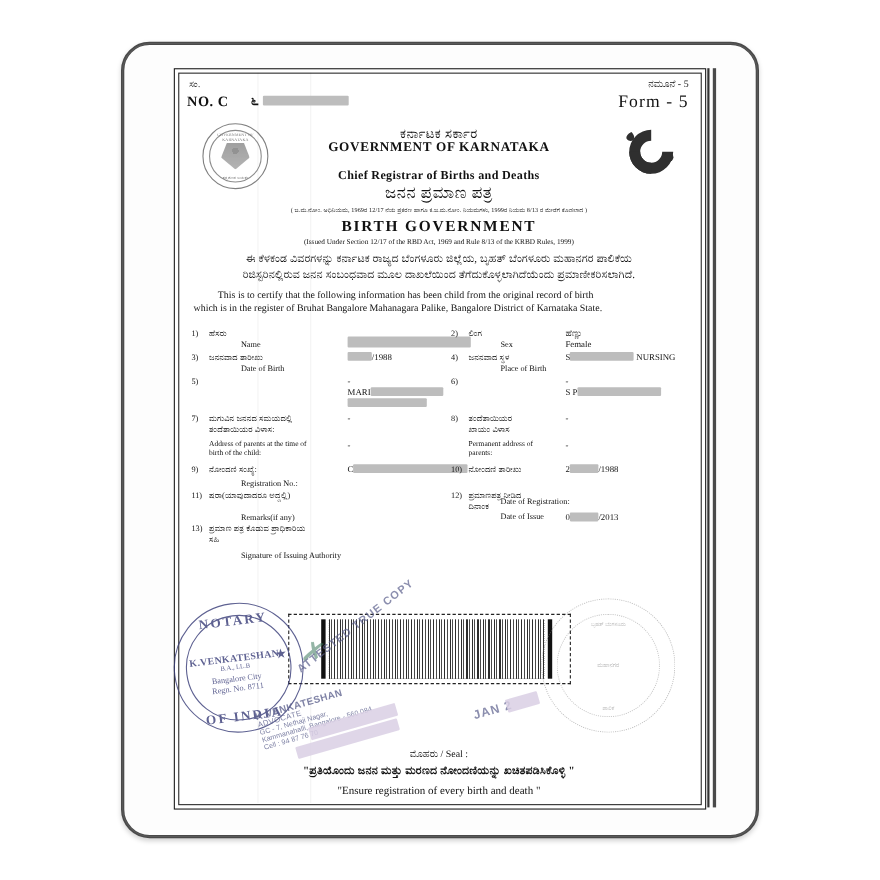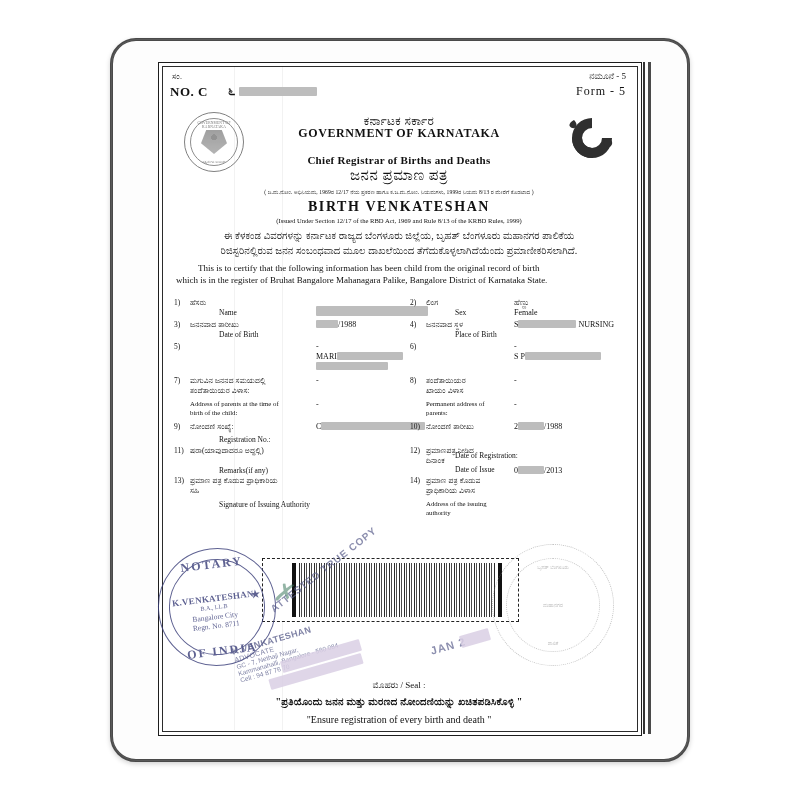--- a/index.html
+++ b/index.html
@@ -75,21 +75,21 @@
   .hdr-no-val {
     position:absolute; left:66px; top:17px;
     font-size:13px; font-weight:bold;
   }
   .hdr-form-kn {
     position:absolute; right:10px; top:5px;
     font-size:9px; text-align:right;
   }
   .hdr-form {
     position:absolute; right:10px; top:18px;
-    font-size:12px; text-align:right; letter-spacing:1px;
+    font-size:16px; text-align:right; letter-spacing:1px;
   }
 
   
   .emblem {
     position:absolute; left:22px; top:46px;
     width:58px; height:58px; border-radius:50%;
     border:1.4px solid #555;
     opacity:.75;
   }
   .emblem::before{
@@ -323,21 +323,21 @@
         <circle cx="44" cy="33" r="4.2" fill="#2f2f2f"></circle>
         <path d="M10 10c2.6 2.6 3.4 5.4 1.6 7.2-1.6 1.6-4.2 1-5.6-.6C4.4 14.8 6.6 11.6 10 10z" fill="#2f2f2f"></path>
       </svg>
     </div>
 
     <div class="ctr kn-md t-govkn">ಕರ್ನಾಟಕ ಸರ್ಕಾರ</div>
     <div class="ctr t-gov">GOVERNMENT OF KARNATAKA</div>
     <div class="ctr t-chief">Chief Registrar of Births and Deaths</div>
     <div class="ctr kn-lg t-cert-kn">ಜನನ ಪ್ರಮಾಣ ಪತ್ರ</div>
     <div class="ctr t-actline">( ಜ.ಮ.ನೋಂ. ಅಧಿನಿಯಮ, 1969ರ 12/17 ನೆಯ ಪ್ರಕರಣ ಹಾಗೂ ಕ.ಜ.ಮ.ನೋಂ. ನಿಯಮಗಳು, 1999ರ ನಿಯಮ 8/13 ರ ಮೇರೆಗೆ ಕೊಡಲಾದ )</div>
-    <div class="ctr t-bc">BIRTH VENKATESHAN</div>
+    <div class="ctr t-bc">BIRTH GOVERNMENT</div>
     <div class="ctr t-issued">(Issued Under Section 12/17 of the RBD Act, 1969 and Rule 8/13 of the KRBD Rules, 1999)</div>
     <div class="ctr t-kn-body1">ಈ ಕೆಳಕಂಡ ವಿವರಗಳನ್ನು ಕರ್ನಾಟಕ ರಾಜ್ಯದ ಬೆಂಗಳೂರು ಜಿಲ್ಲೆಯ, ಬೃಹತ್ ಬೆಂಗಳೂರು ಮಹಾನಗರ ಪಾಲಿಕೆಯ</div>
     <div class="ctr t-kn-body2">ರಿಜಿಸ್ಟರಿನಲ್ಲಿರುವ ಜನನ ಸಂಬಂಧವಾದ ಮೂಲ ದಾಖಲೆಯಿಂದ ತೆಗೆದುಕೊಳ್ಳಲಾಗಿದೆಯೆಂದು ಪ್ರಮಾಣೀಕರಿಸಲಾಗಿದೆ.</div>
     <div class="cert-line cl-1">This is to certify that the following information has been child from the original record of birth</div>
     <div class="cert-line cl-2">which is in the register of Bruhat Bangalore Mahanagara Palike, Bangalore District of Karnataka State.</div>
 
     <div class="form">
 
       <div class="col-l">
 
@@ -475,29 +475,20 @@
           <div class="flab">
             <div class="kn">ಪ್ರಮಾಣಪತ್ರ ನೀಡಿದ</div>
             <div class="kn">ದಿನಾಂಕ</div>
             <div class="en">Date of Issue</div>
           </div>
           <span class="val" style="left:104px; top:20px">
             <span>0</span><span class="redact" style="width:26px"></span><span>/2013</span>
           </span>
         </div>
 
-        <div class="fld" style="height:34px">
-          <span class="fnum">14)</span>
-          <div class="flab">
-            <div class="kn">ಪ್ರಮಾಣ ಪತ್ರ ಕೊಡುವ</div>
-            <div class="kn">ಪ್ರಾಧಿಕಾರಿಯ ವಿಳಾಸ</div>
-            <div class="en-sm" style="margin-top:5px">Address of the issuing</div>
-            <div class="en-sm">authority</div>
-          </div>
-        </div>
 
       </div>
     </div>
 
     <div class="barcode-box">
       <div class="bc-rule-l"></div>
       <div class="barcode-inner"></div>
       <div class="bc-rule-r"></div>
     </div>
 

